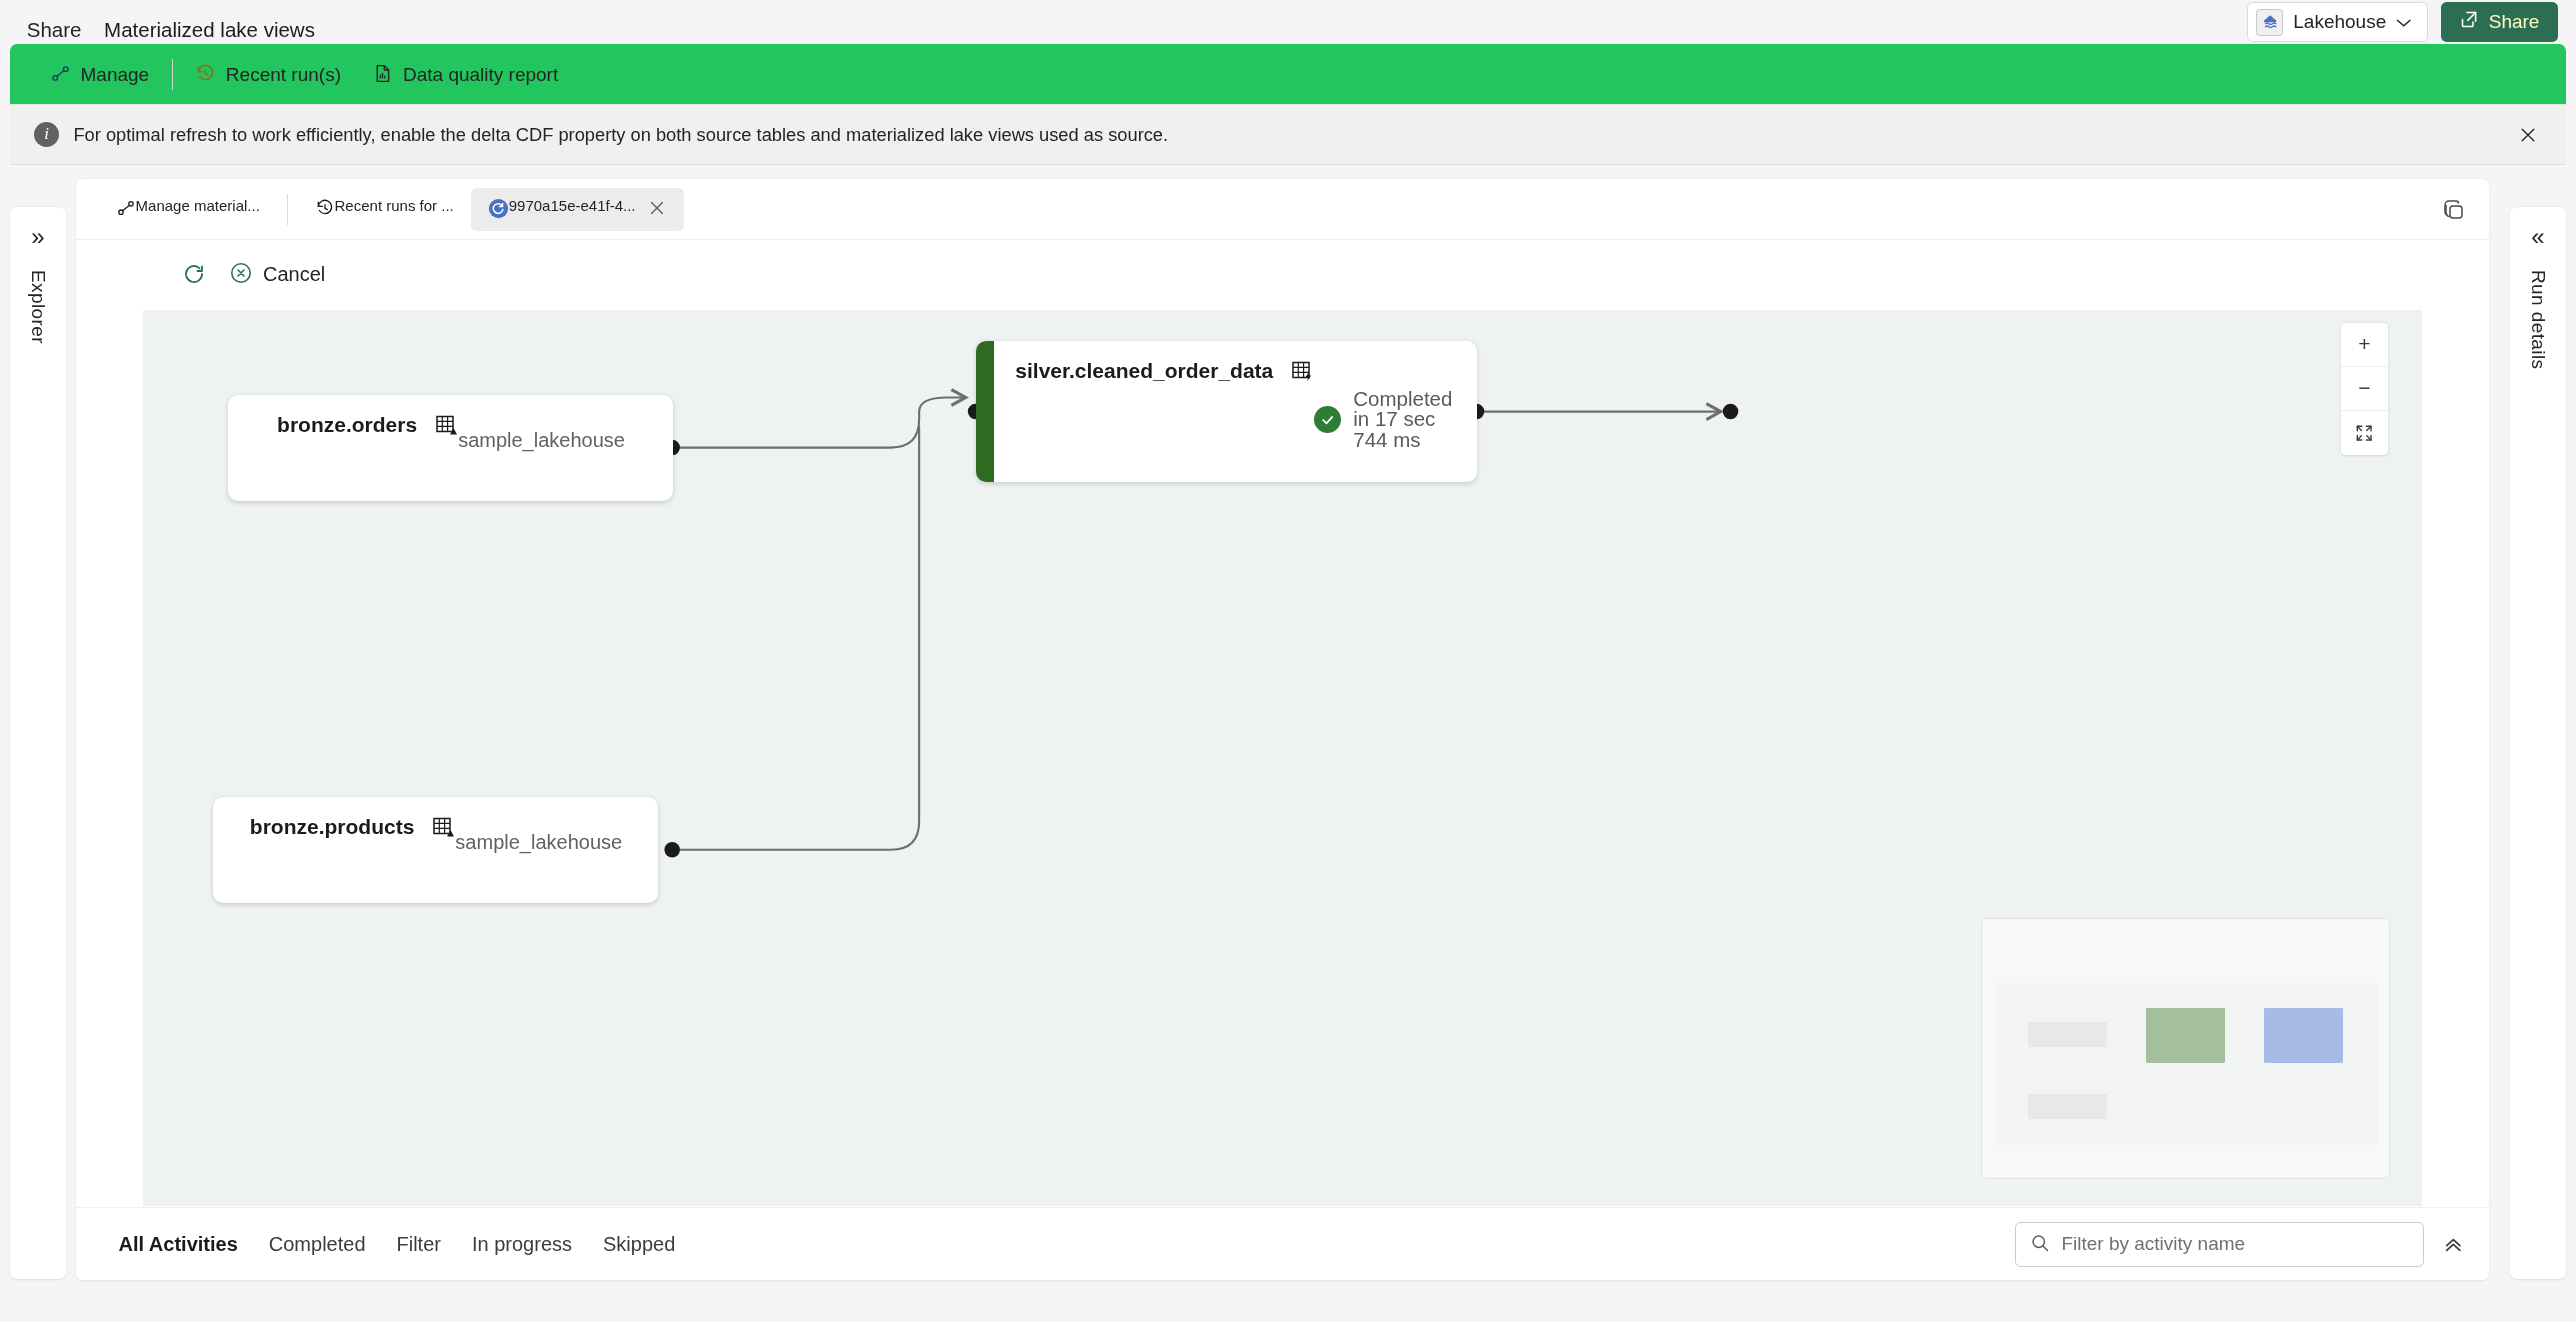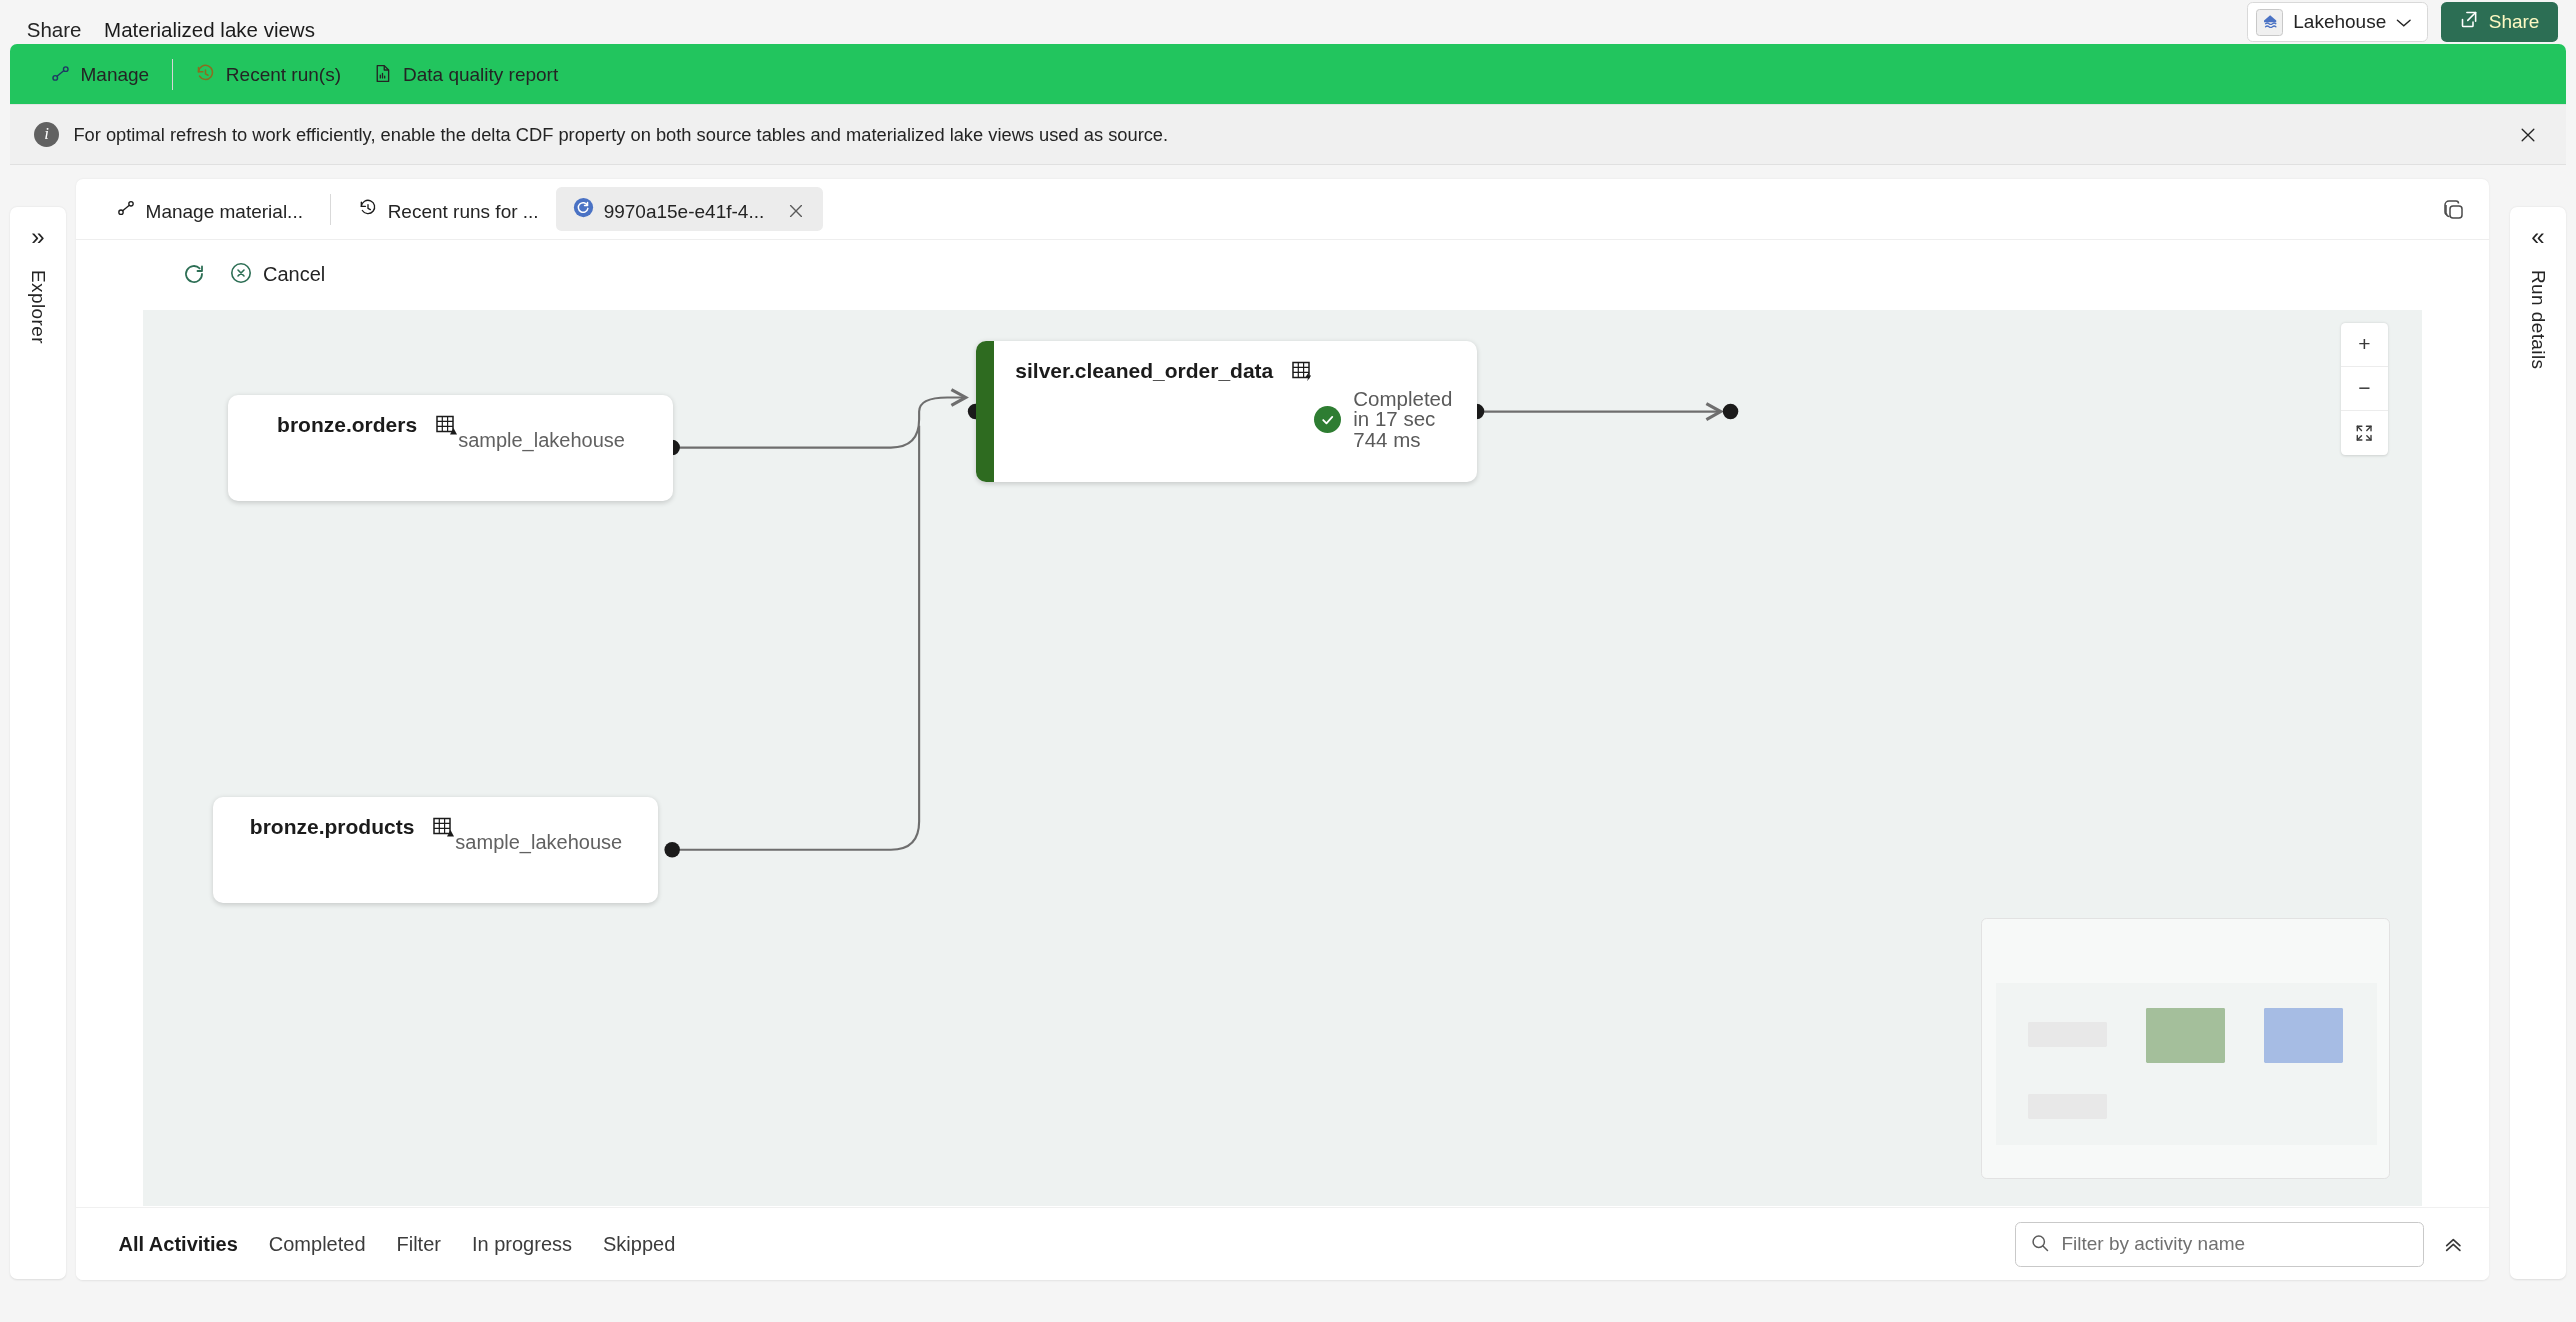--- a/index.html
+++ b/index.html
@@ -107,22 +107,22 @@
     box-shadow: 0 0.7px 2.1px rgba(0,0,0,.08);
     overflow: hidden;
   }
 
   
   .tabstrip {
     position: relative; height: 61px; display: flex; align-items: center;
     padding-left: 22.6px; border-bottom: 0.7px solid #eeeeee;
   }
   .tab {
-    display: flex; align-items: flex-end; gap: 10px;
-    font-size: 19px; color: #242424; padding: 10px 17px; cursor: pointer;
+    display: flex; align-items: flex-start; 
+    font-size: 15px; color: #242424; padding: 10px 17px; cursor: pointer;
     border-radius: 5.6px; line-height: 1; white-space: nowrap;
   }
   .tab.selected { background: #ececec; }
   .tab-sep { width: 0.7px; height: 31px; background: #d9d9d9; margin: 0 10px; }
   .tab-close { margin-left: 11.3px; cursor: pointer; display:flex; }
   .tabstrip-right {
     margin-left: auto; padding-right: 24px; cursor: pointer; display: flex;
   }
 
   

